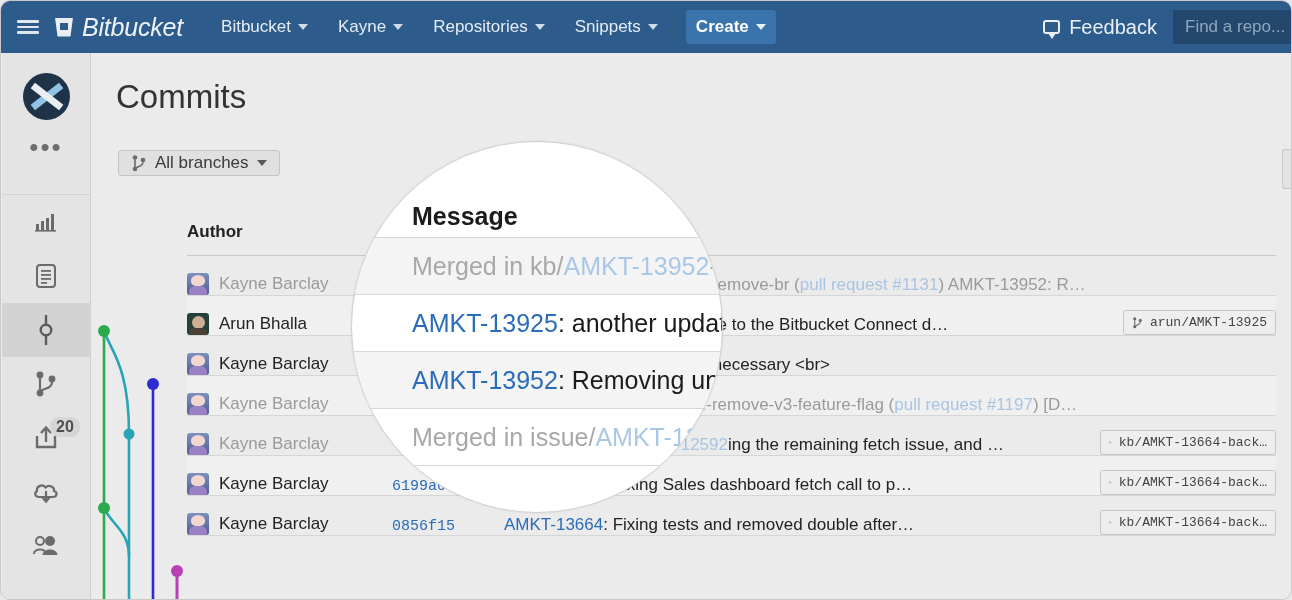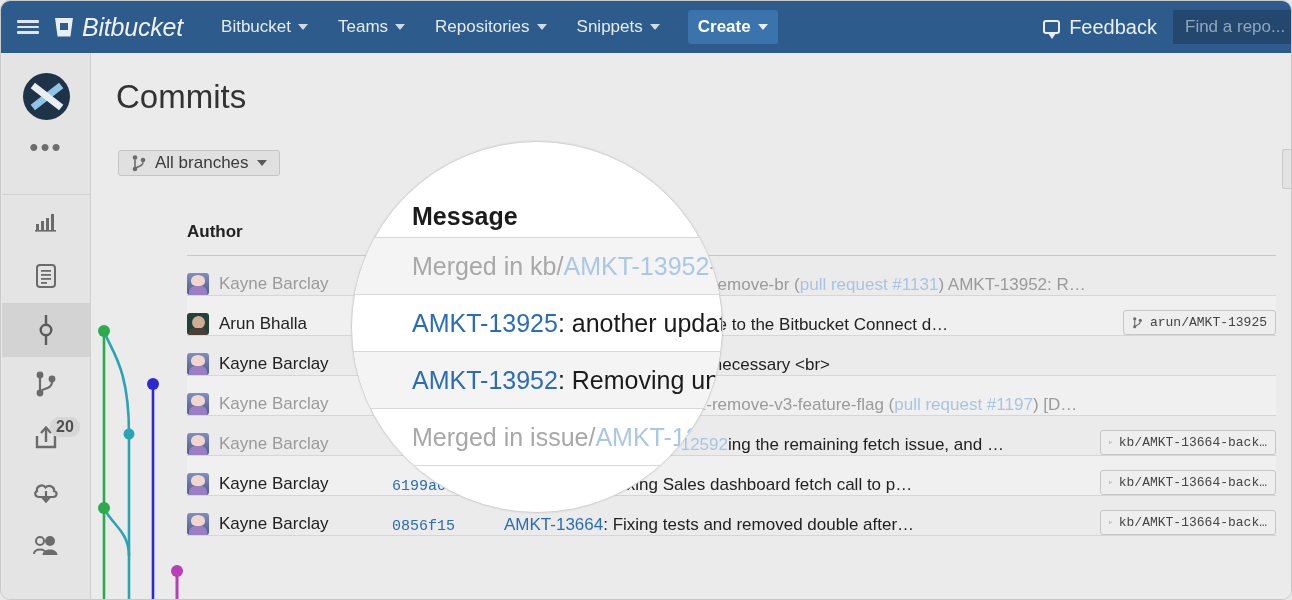--- a/index.html
+++ b/index.html
@@ -182,21 +182,21 @@
     <div class="brand">
       <div class="brand-mark"></div>
       <div class="brand-text">Bitbucket</div>
     </div>
 
     <div class="navitem">
       <span>Bitbucket</span>
       <i class="caret"></i>
     </div>
     <div class="navitem">
-      <span>Teams</span>
+      <span>Kayne</span>
       <i class="caret"></i>
     </div>
     <div class="navitem">
       <span>Repositories</span>
       <i class="caret"></i>
     </div>
     <div class="navitem">
       <span>Snippets</span>
       <i class="caret"></i>
     </div>

